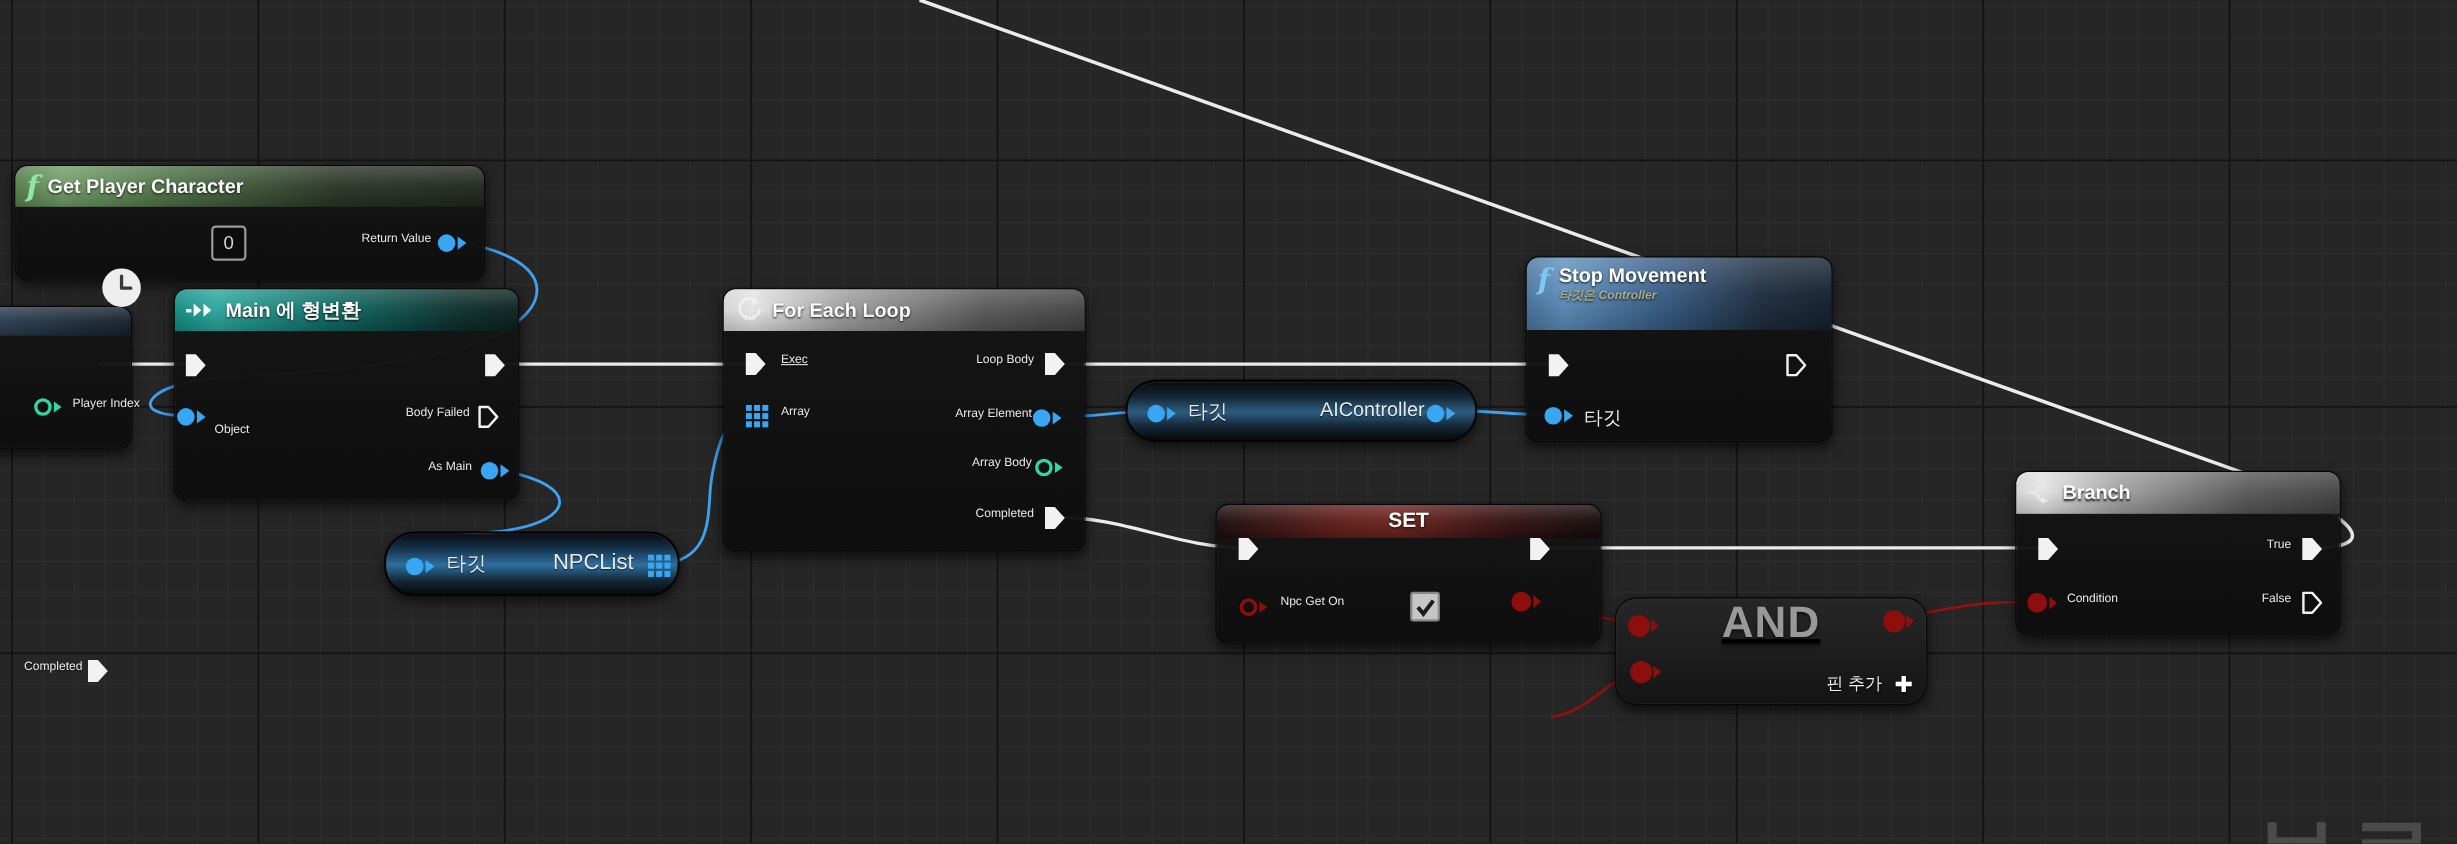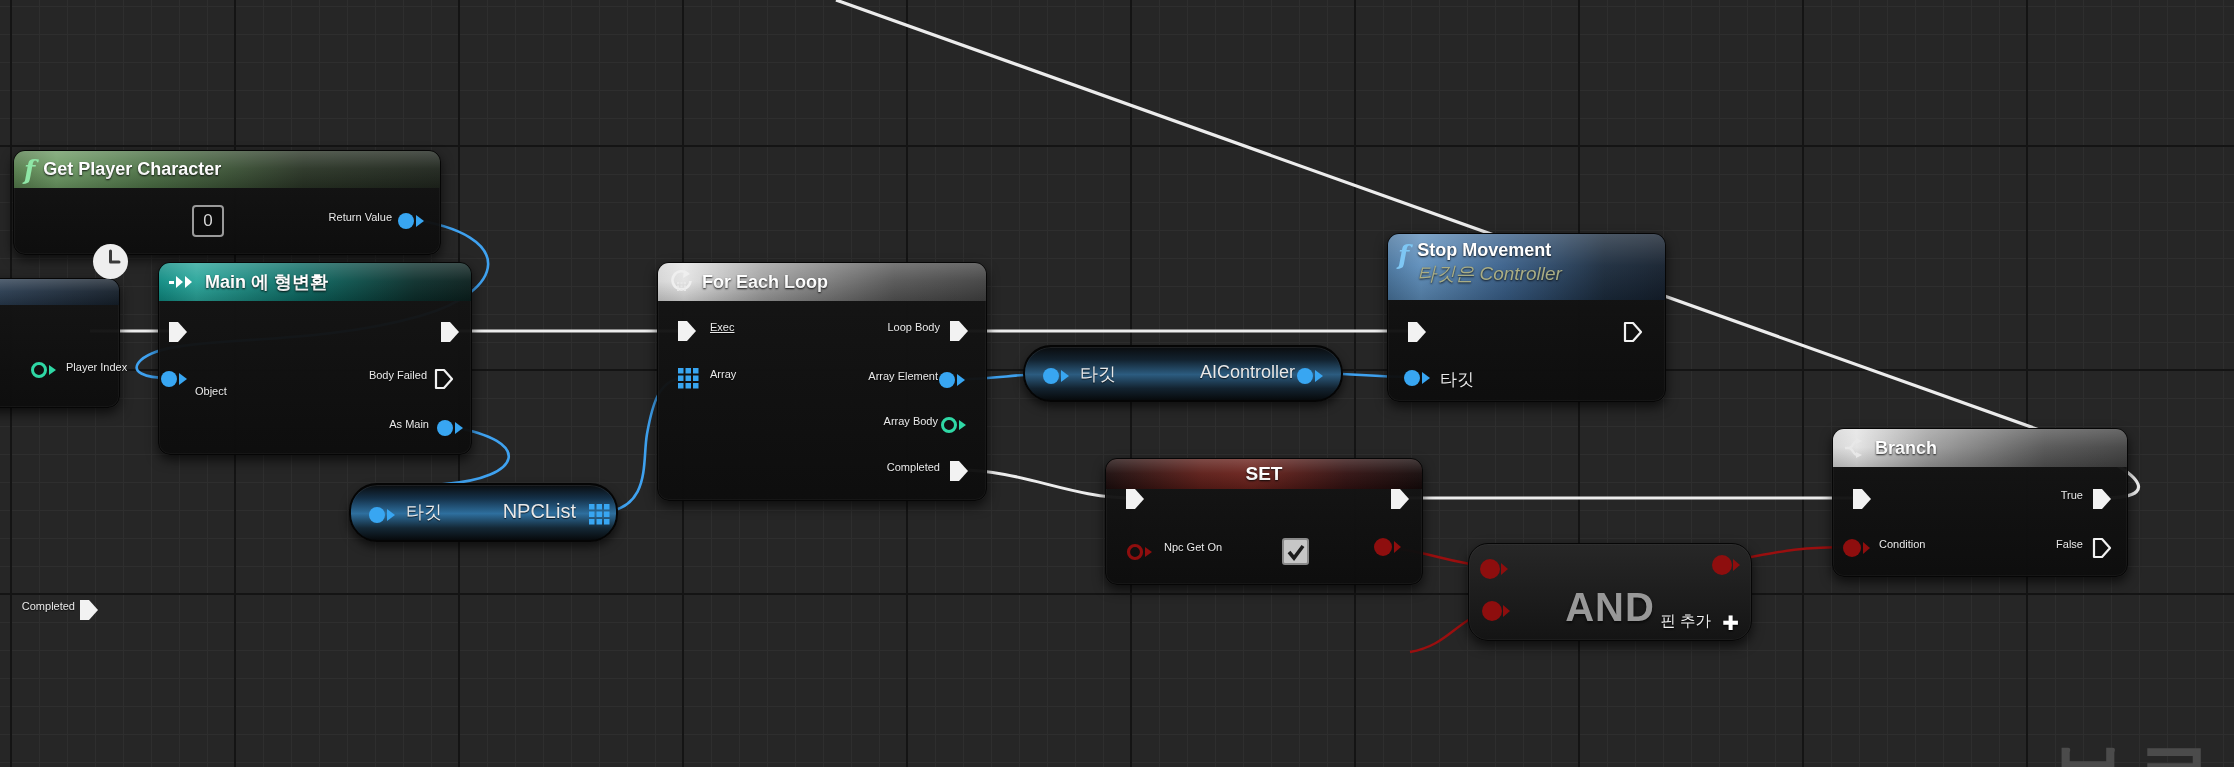--- a/index.html
+++ b/index.html
@@ -23,21 +23,21 @@
     box-shadow:0 5px 12px rgba(0,0,0,.65), inset 0 0 0 1px rgba(255,255,255,.035);
   }
   .hdr{
     position:absolute;left:0;top:0;right:0;border-radius:11px 11px 0 0;
     display:flex;align-items:center;gap:8px;padding:0 10px;box-sizing:border-box;
     overflow:hidden;
   }
   .hdr::after{content:"";position:absolute;inset:0;border-radius:11px 11px 0 0;
     background:linear-gradient(180deg,rgba(255,255,255,.20),rgba(255,255,255,.04) 48%,rgba(0,0,0,.18));pointer-events:none;}
   .title{font-size:18px;font-weight:bold;color:#fff;text-shadow:0 1px 2px rgba(0,0,0,.9);white-space:nowrap;}
-  .subtitle{font-size:19px;font-style:italic;color:#a9ad85;text-shadow:0 1px 2px rgba(0,0,0,.8);white-space:nowrap;}
+  .subtitle{font-size:11px;font-style:italic;color:#a9ad85;text-shadow:0 1px 2px rgba(0,0,0,.8);white-space:nowrap;font-weight:bold;}
   .hdr-gpc{background:linear-gradient(90deg,#557c4c 0%,#6f9c66 10%,#4e7247 32%,#2a3526 68%,#20261e 100%);}
   .hdr-cast{background:linear-gradient(90deg,#0f8b82 0%,#2aa69b 12%,#0d6b64 45%,#0c2f2c 82%,#0b201e 100%);}
   .hdr-gray{background:linear-gradient(90deg,#d4d4d4 0%,#e3e3e3 8%,#a0a0a0 32%,#565656 72%,#424242 100%);}
   .hdr-blue{background:linear-gradient(90deg,#49759e 0%,#5f8fbc 12%,#3a608a 42%,#1c2c3e 78%,#15202e 100%);}
   .hdr-set{background:linear-gradient(90deg,#1c0d0d 0%,#5c1d18 30%,#6b221c 46%,#321111 76%,#150a0a 100%);}
   .hdr-delay{background:linear-gradient(90deg,#33485f 0%,#415a75 15%,#2a3c50 52%,#16202b 100%);}
   .pin{position:absolute;display:block;line-height:0;}
   .plabel{position:absolute;font-size:11px;color:#e9e9e9;white-space:nowrap;text-shadow:0 1px 1px rgba(0,0,0,.7);}
   .plabel.r{text-align:right;}
   .ficon{font-family:"DejaVu Serif","Liberation Serif",serif;font-style:italic;font-weight:bold;line-height:1;position:relative;z-index:1;}
@@ -268,21 +268,21 @@
     </span>
     <span class="pin" style="left:15px;top:134px;">
       <svg width="28" height="20">
           <circle cx="9" cy="10" r="8" fill="#38a6f2"></circle>
           <path d="M19,4 L27,10 L19,16 Z" fill="#38a6f2"></path>
         </svg>
     </span>
     <span class="plabel" style="left:52px;top:134px;font-size:17px;">타깃</span>
   </div>
 
-  <div class="node" style="left:1105px;top:458px;width:316px;height:125px;">
+  <div class="node" style="left:1105px;top:458px;width:316px;height:125px;padding-left:33px;">
     <div class="hdr hdr-set" style="height:30px;justify-content:center;">
       <span class="title" style="font-size:19px;">SET</span>
     </div>
     <span class="pin" style="left:16px;top:27px;">
       <svg width="24" height="26">
           <path d="M4,3 h9 l9,10 l-9,10 h-9 z" fill="#f2f2f2"></path>
         </svg>
     </span>
     <span class="pin" style="left:281px;top:27px;">
       <svg width="24" height="26">
@@ -303,21 +303,21 @@
     </div>
     <span class="pin" style="left:267px;top:78px;">
       <svg width="28" height="20">
           <circle cx="10" cy="10" r="9" fill="#8e0e0e"></circle>
           <path d="M21,4 L28,10 L21,16 Z" fill="#8e0e0e"></path>
         </svg>
     </span>
   </div>
 
   <div class="node" style="left:1468px;top:543px;width:282px;height:96px;border-radius:20px;background:linear-gradient(180deg,#272727,#141414);">
-    <div style="position:absolute;inset:0;display:flex;align-items:flex-end;justify-content:center;padding-bottom:10px;">
+    <div style="position:absolute;inset:0;display:flex;align-items:flex-start;justify-content:center;padding-bottom:10px;text-decoration:underline;">
       <span class="and-title">AND</span>
     </div>
     <span class="pin" style="left:11px;top:14px;">
       <svg width="28" height="22">
           <circle cx="10" cy="11" r="10" fill="#8e0e0e"></circle>
           <path d="M21,5 L28,11 L21,17 Z" fill="#8e0e0e"></path>
         </svg>
     </span>
     <span class="pin" style="left:13px;top:56px;">
       <svg width="28" height="22">

